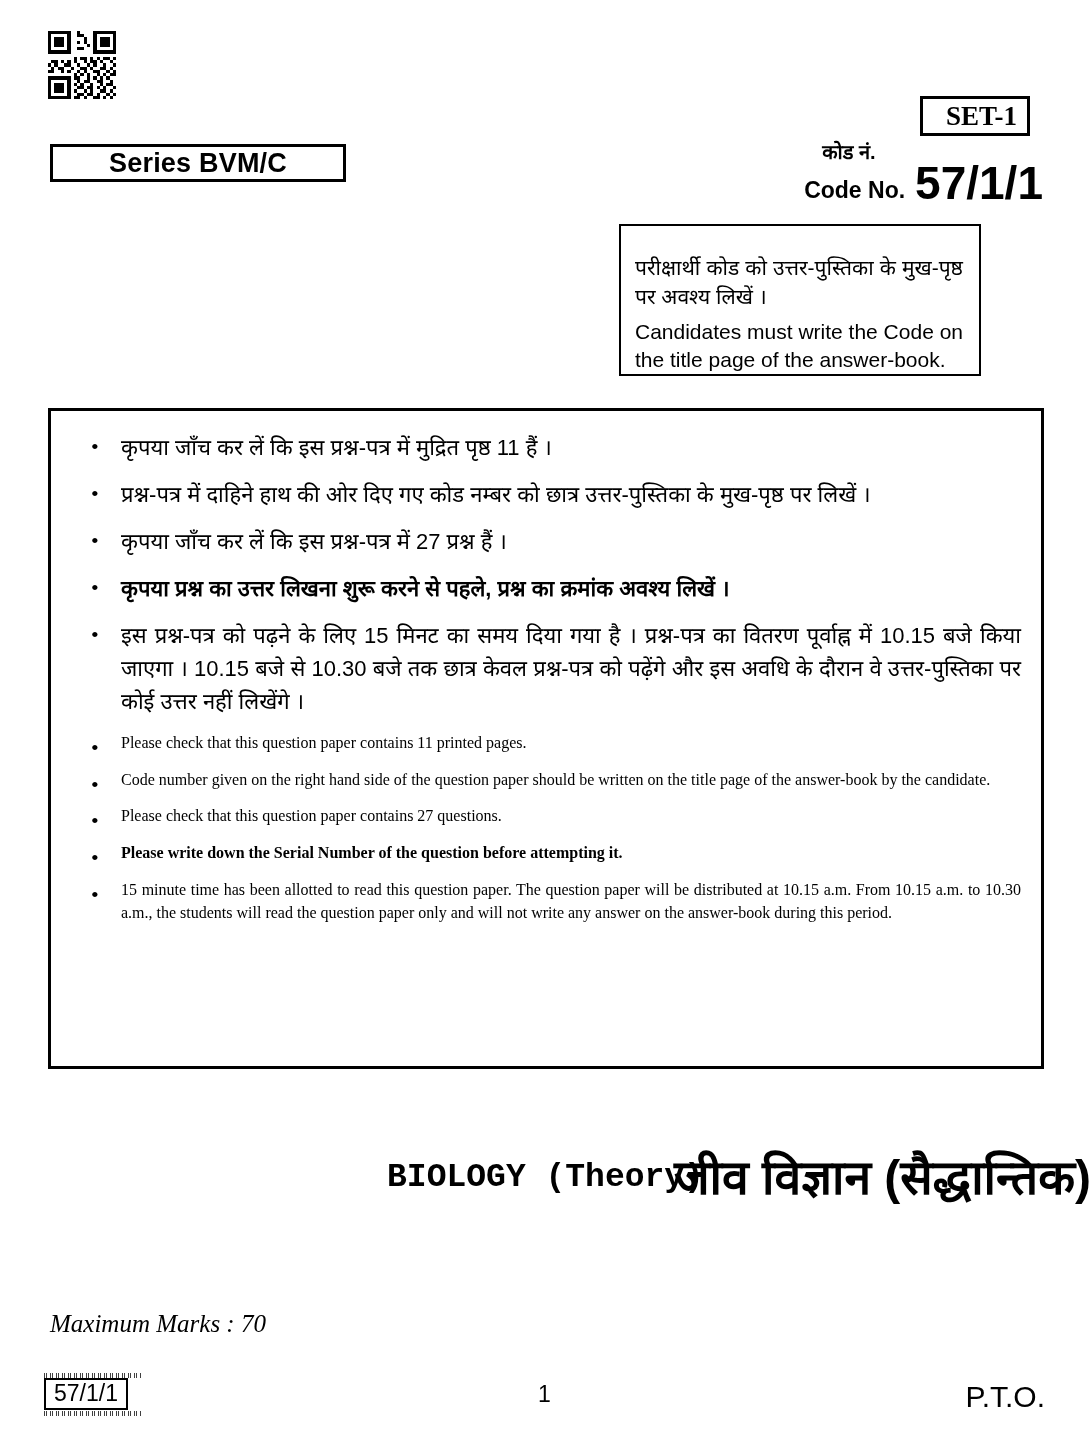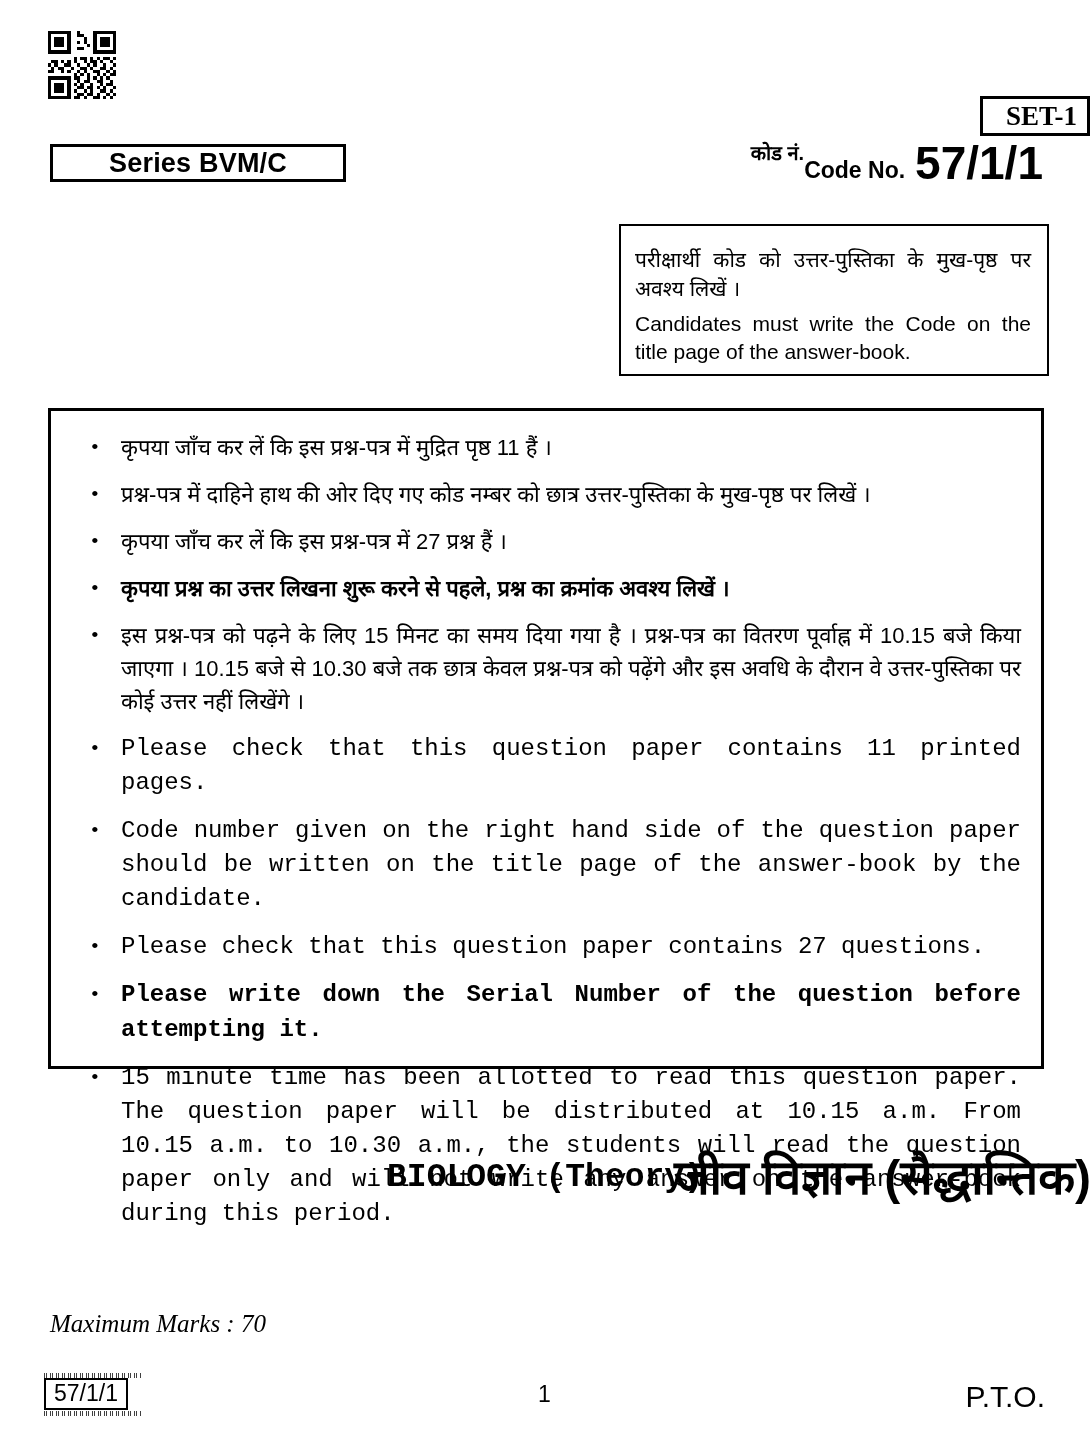--- a/index.html
+++ b/index.html
@@ -43,21 +43,21 @@
     font-family: "Liberation Sans", sans-serif;
     font-weight: bold;
     font-size: 27px;
     letter-spacing: 0.2px;
     line-height: 1;
   }
 
   
   .set-box {
     position: absolute;
-    left: 980px;
+    left: 920px;
     top: 96px;
     width: 110px;
     height: 40px;
     border: 3px solid #000;
     box-sizing: border-box;
     display: flex;
     align-items: center;
     justify-content: center;
     padding-left: 13px;
   }
@@ -72,21 +72,21 @@
   .code-block {
     position: absolute;
     right: 48px;
     top: 142px;
     display: flex;
     align-items: flex-end;
     gap: 10px;
   }
   .code-words {
     display: flex;
-    flex-direction: row;
+    flex-direction: column;
     align-items: flex-start;
     line-height: 1.04;
     padding-bottom: 3px;
   }
   .code-words .hi {
     font-family: "Liberation Sans", sans-serif;
     font-size: 20px;
     font-weight: bold;
     margin-left: 18px;
   }
@@ -138,25 +138,25 @@
     border-right: 3px solid #000;
     box-sizing: border-box;
   }
   .roll-cell:last-child { border-right: none; }
 
   
   .cand-box {
     position: absolute;
     left: 619px;
     top: 224px;
-    width: 430px;
+    width: 362px;
     height: 152px;
     border: 2px solid #000;
     box-sizing: border-box;
-    padding: 20px 16px 10px 14px;
+    padding: 28px 16px 10px 14px;
   }
   .cand-box .hi {
     font-family: "Liberation Sans", sans-serif;
     font-size: 21px;
     line-height: 1.38;
     text-align: justify;
     margin: 0 0 6px 0;
   }
   .cand-box .en {
     font-family: "Liberation Sans", sans-serif;
@@ -197,22 +197,22 @@
   .instr-item .txt {
     display: block;
     text-align: justify;
   }
   .item-hi .txt {
     font-family: "Liberation Sans", sans-serif;
     font-size: 22px;
     line-height: 1.5;
   }
   .item-en .txt {
-    font-family: Liberation Mono, monospace;
-    font-size: 24px;
+    font-family: Liberation Serif, serif;
+    font-size: 16px;
     line-height: 1.42;
   }
   .item-bold .txt { font-weight: bold; }
   .item-hi.item-bold .txt { font-weight: bold; }
 
   
   .title-hi {
     position: absolute;
     left: 0;
     right: 0;

